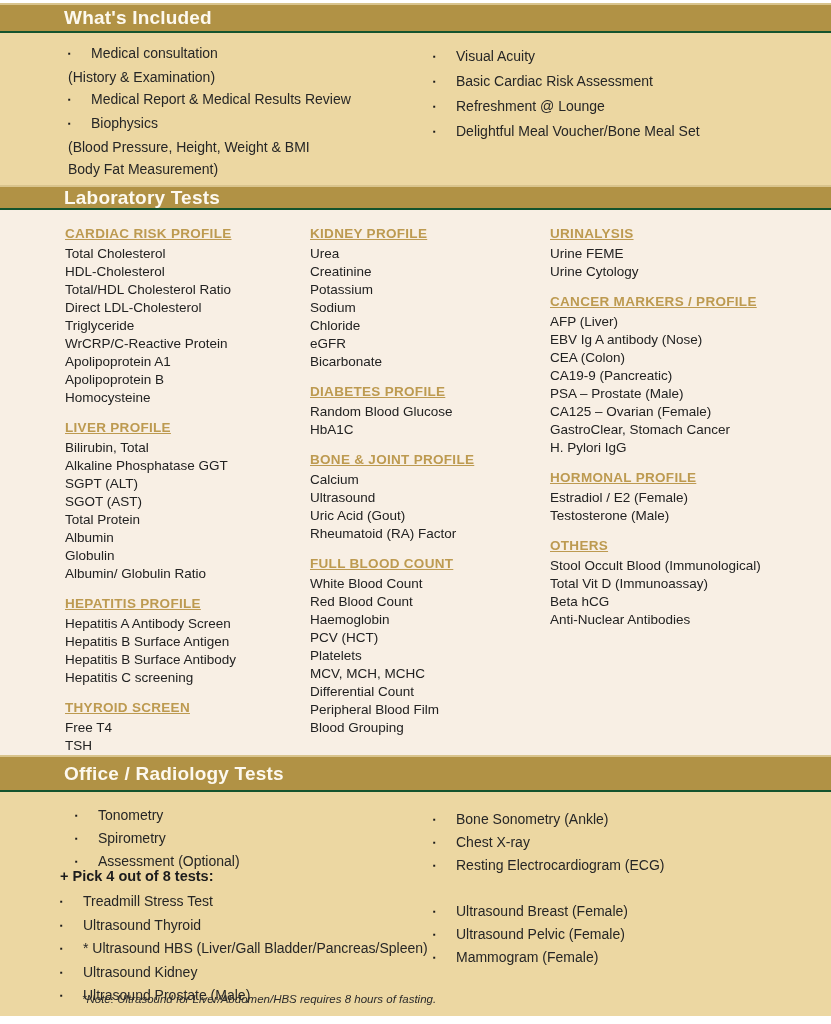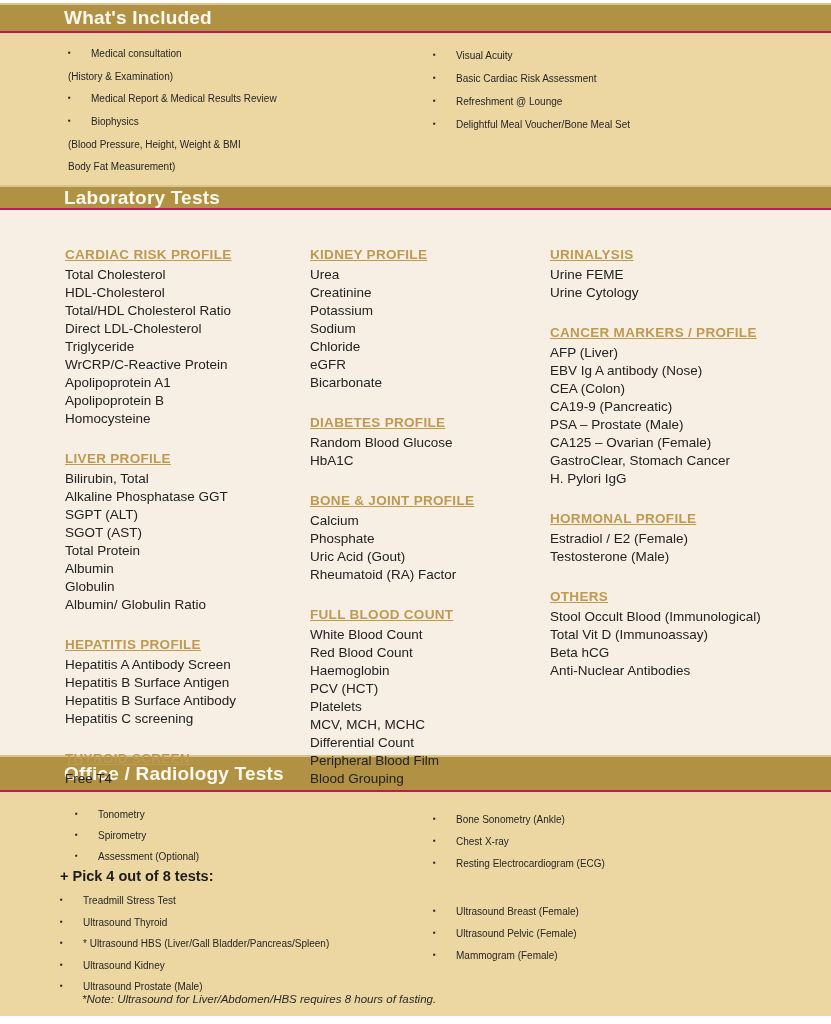--- a/index.html
+++ b/index.html
@@ -6,21 +6,21 @@
   html,body { width:831px; height:1024px; overflow:hidden; }
   body {
     background:#ffffff;
     font-family:"Liberation Sans", sans-serif;
     color:#262626;
     position:relative;
   }
   .bar {
     background:#b19245;
     border-top:2px solid #d9c48d;
-    border-bottom:2px solid #be185d;
+    border-bottom:2px solid #14532d;
     display:flex;
     align-items:center;
     padding-left:64px;
   }
   .bar .bar-title {
     color:#fdf9ef;
     font-weight:bold;
     font-size:19px;
     letter-spacing:0.2px;
   }
@@ -33,33 +33,33 @@
   #section-laboratory { height:545px; background:#f8efe4; }
   #section-office { height:224px; background:#ecd7a2; }
 
   
   .brow { display:flex; align-items:baseline; white-space:nowrap; }
   .bul {
     width:23px; flex:0 0 23px;
     font-size:8px; color:#1a1a1a;
     position:relative; top:-2px;
   }
-  .btext { font-size:10px; color:#262626; }
+  .btext { font-size:14px; color:#262626; }
 
   #inc-left  { position:absolute; left:68px;  top:10px; }
   #inc-left .brow  { line-height:21px; margin-bottom:1px; }
   #inc-right { position:absolute; left:433px; top:12px; }
   #inc-right .brow { line-height:22px; margin-bottom:0; }
 
   
   .lab-col { position:absolute; top:14px; }
   #lab-col-1 { left:65px; }
   #lab-col-2 { left:310px; }
   #lab-col-3 { left:550px; }
-  .group { margin-bottom:11px;margin-top:21px; }
+  .group { margin-bottom:11px; }
   .ghead {
     font-size:13.5px; font-weight:bold; color:#bd9a50;
     text-decoration:underline; letter-spacing:0.3px;
     line-height:20px; margin-bottom:1px; white-space:nowrap;
   }
   .gitem { font-size:13.5px; line-height:18px; color:#222; white-space:nowrap; }
 
   
   #off-left  { position:absolute; left:75px;  top:13px; }
   #off-left .brow { line-height:20px; }
@@ -183,21 +183,21 @@
         <div class="gitem">Bicarbonate</div>
       </div>
       <div class="group">
         <div class="ghead">DIABETES PROFILE</div>
         <div class="gitem">Random Blood Glucose</div>
         <div class="gitem">HbA1C</div>
       </div>
       <div class="group">
         <div class="ghead">BONE &amp; JOINT PROFILE</div>
         <div class="gitem">Calcium</div>
-        <div class="gitem">Phosphate</div>
+        <div class="gitem">Ultrasound</div>
         <div class="gitem">Uric Acid (Gout)</div>
         <div class="gitem">Rheumatoid (RA) Factor</div>
       </div>
       <div class="group">
         <div class="ghead">FULL BLOOD COUNT</div>
         <div class="gitem">White Blood Count</div>
         <div class="gitem">Red Blood Count</div>
         <div class="gitem">Haemoglobin</div>
         <div class="gitem">PCV (HCT)</div>
         <div class="gitem">Platelets</div>

